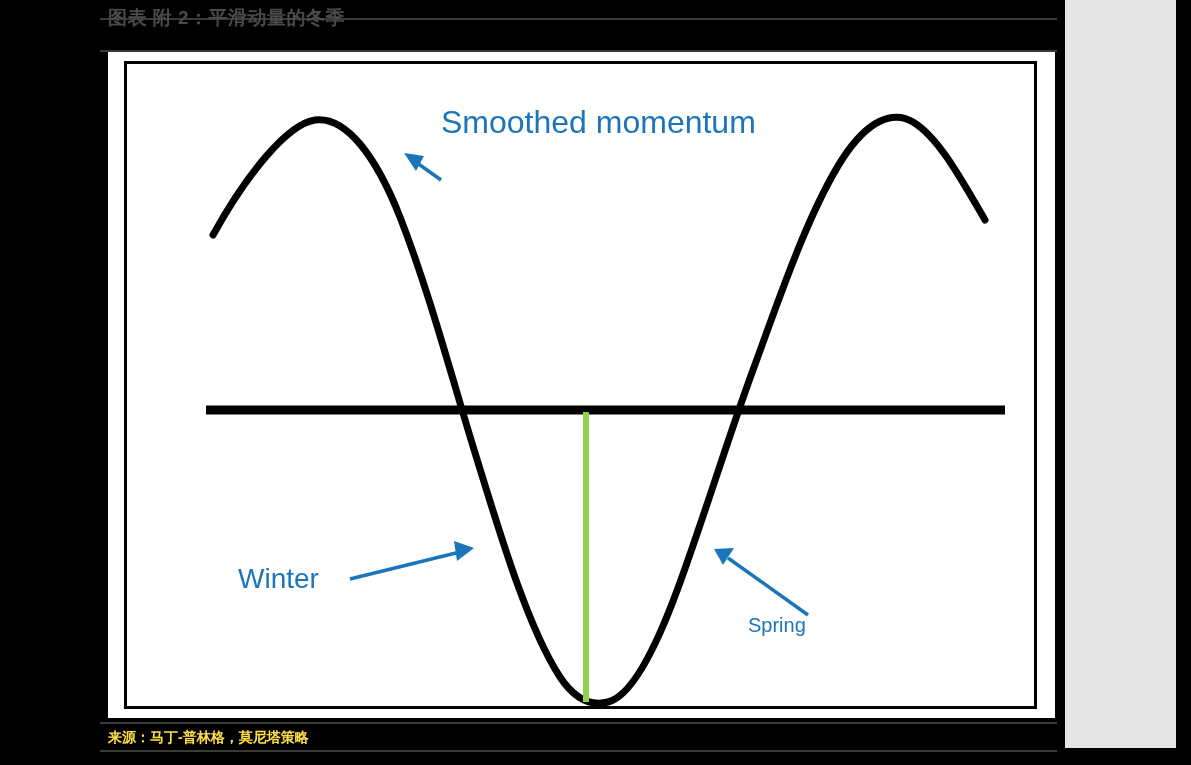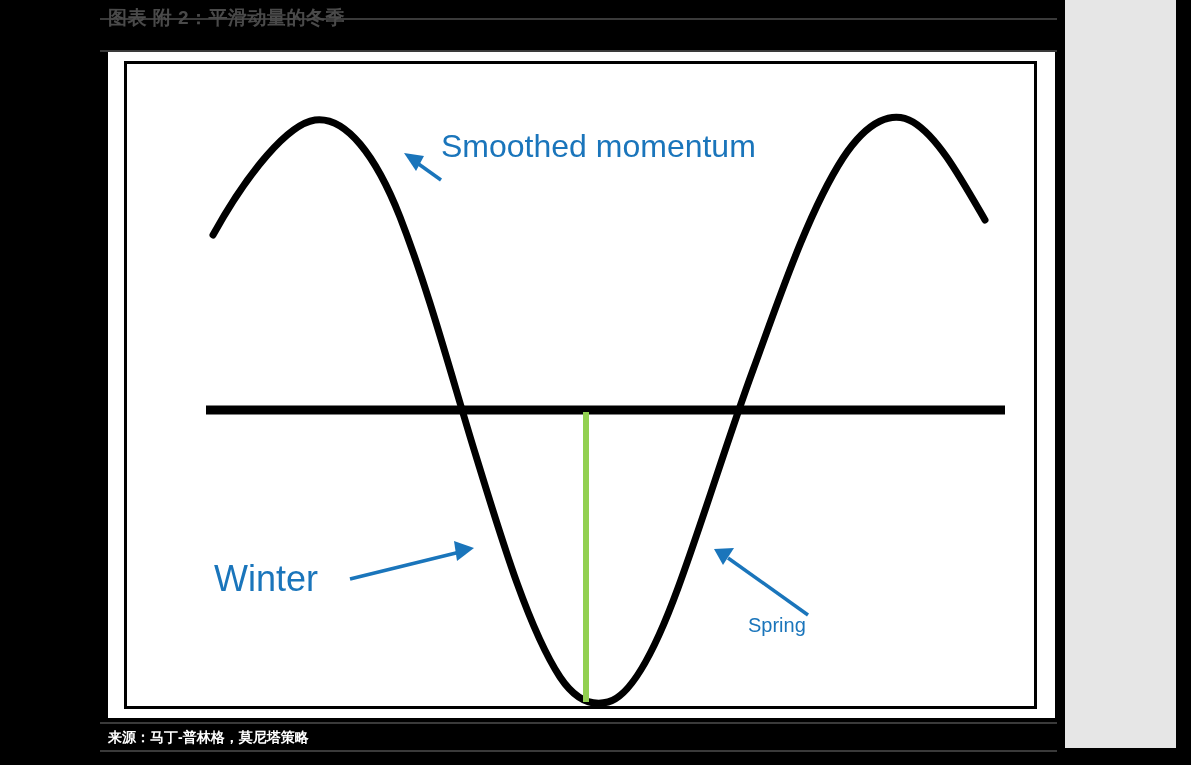--- a/index.html
+++ b/index.html
@@ -103,22 +103,22 @@
 
   
   .annotation-label {
     position: absolute;
     color: #1a75bb;
     font-size: 31px;
     font-family: "Liberation Sans", "DejaVu Sans", sans-serif;
     white-space: nowrap;
     line-height: 34px;
   }
-  #label-smoothed-momentum { left: 441px; top: 105px; font-size: 32px; margin-top: 24px; }
-  #label-winter { left: 214px; top: 562px; font-size: 36px; text-align: right; }
+  #label-smoothed-momentum { left: 441px; top: 105px; font-size: 32px; }
+  #label-winter { left: 238px; top: 562px; font-size: 28px; text-align: right; }
   #label-spring { left: 748px; top: 608px; font-size: 20px; }
 
   
   #source-block {
     position: absolute;
     left: 100px;
     top: 720px;
     width: 957px;
     height: 34px;
     background: #000000;
@@ -138,21 +138,21 @@
     width: 957px;
     height: 2px;
     background: #3a3a3a;
   }
   #source-text {
     position: absolute;
     left: 108px;
     top: 727px;
     font-size: 14px;
     font-weight: bold;
-    color: #ffffff;
+    color: #fde047;
     white-space: nowrap;
     line-height: 20px;
   }
 </style>
 </head>
 <body>
 
 <div id="right-panel"></div>
 
 <div id="exhibit-card"></div>

